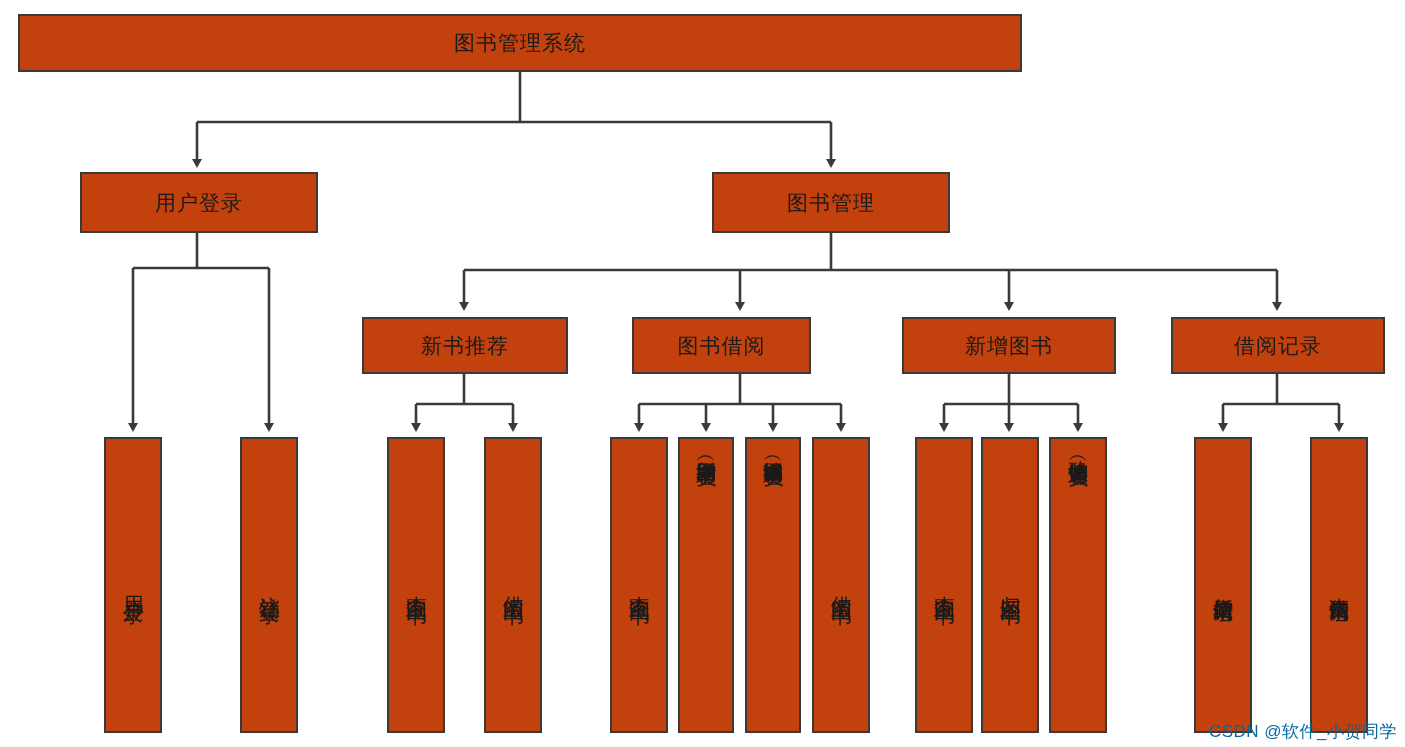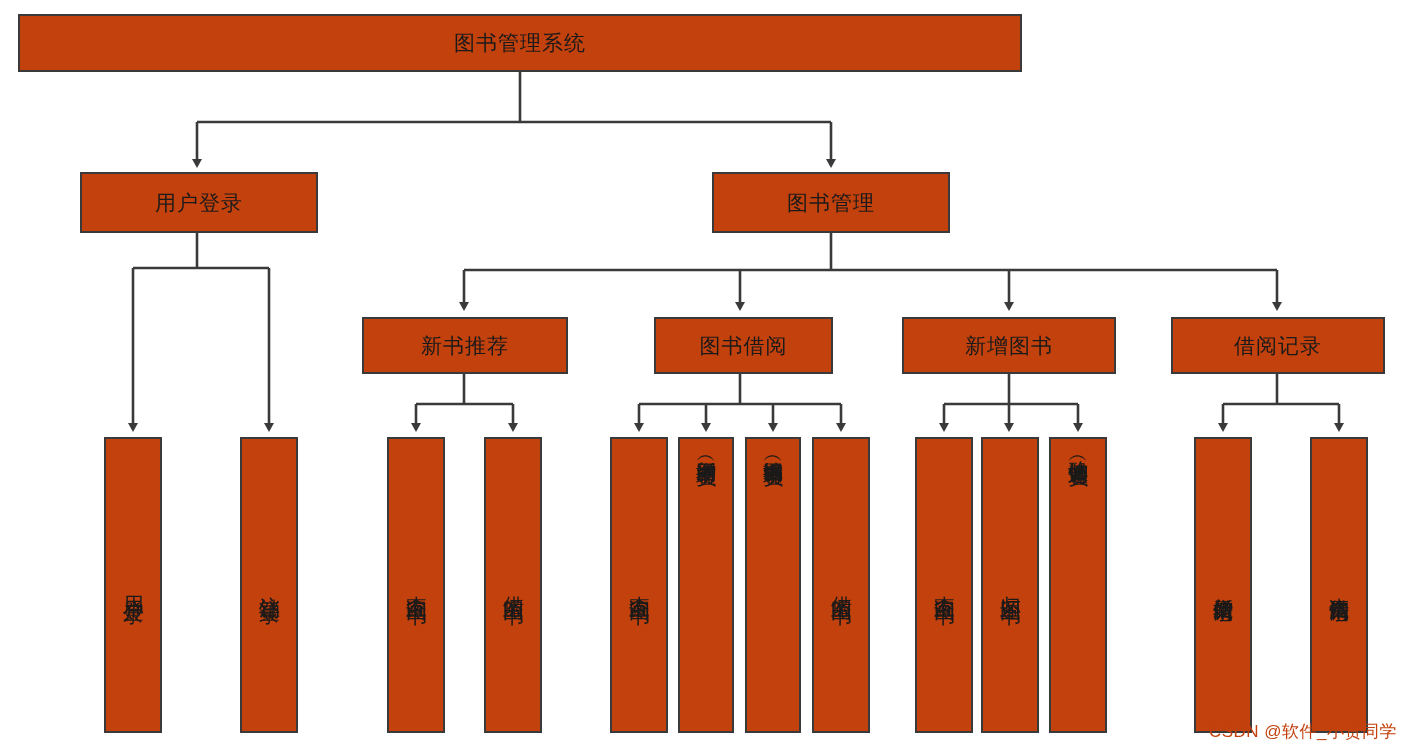--- a/index.html
+++ b/index.html
@@ -35,21 +35,21 @@
     letter-spacing:3px;
     white-space:nowrap;
   }
   .vtext.tight{ letter-spacing:1px; line-height:1.18; font-size:20px; }
   .node.vmid{ align-items:center; padding-top:0; }
   .watermark{
     position:absolute;
     right:8px;
     bottom:4px;
     font-size:17px;
-    color:#c2410c;
+    color:#0369a1;
     white-space:nowrap;
     letter-spacing:0.5px;
     text-align:center;
   }
   svg.links{position:absolute;left:0;top:0;width:1405px;height:747px;pointer-events:none;}
 </style>
 </head>
 <body>
 
 <div id="diagram">
@@ -111,21 +111,21 @@
   <div class="node h" style="left:80px;top:172px;width:238px;height:61px;">
     <span>用户登录</span>
   </div>
   <div class="node h" style="left:712px;top:172px;width:238px;height:61px;align-items:center;">
     <span>图书管理</span>
   </div>
 
   <div class="node h" style="left:362px;top:317px;width:206px;height:57px;">
     <span>新书推荐</span>
   </div>
-  <div class="node h" style="left:632px;top:317px;width:179px;height:57px;margin-left:22px;">
+  <div class="node h" style="left:632px;top:317px;width:179px;height:57px;">
     <span>图书借阅</span>
   </div>
   <div class="node h" style="left:902px;top:317px;width:214px;height:57px;">
     <span>新增图书</span>
   </div>
   <div class="node h" style="left:1171px;top:317px;width:214px;height:57px;justify-content:center;">
     <span>借阅记录</span>
   </div>
 
   <div class="node v vmid" style="left:104px;top:437px;width:58px;height:296px;">

